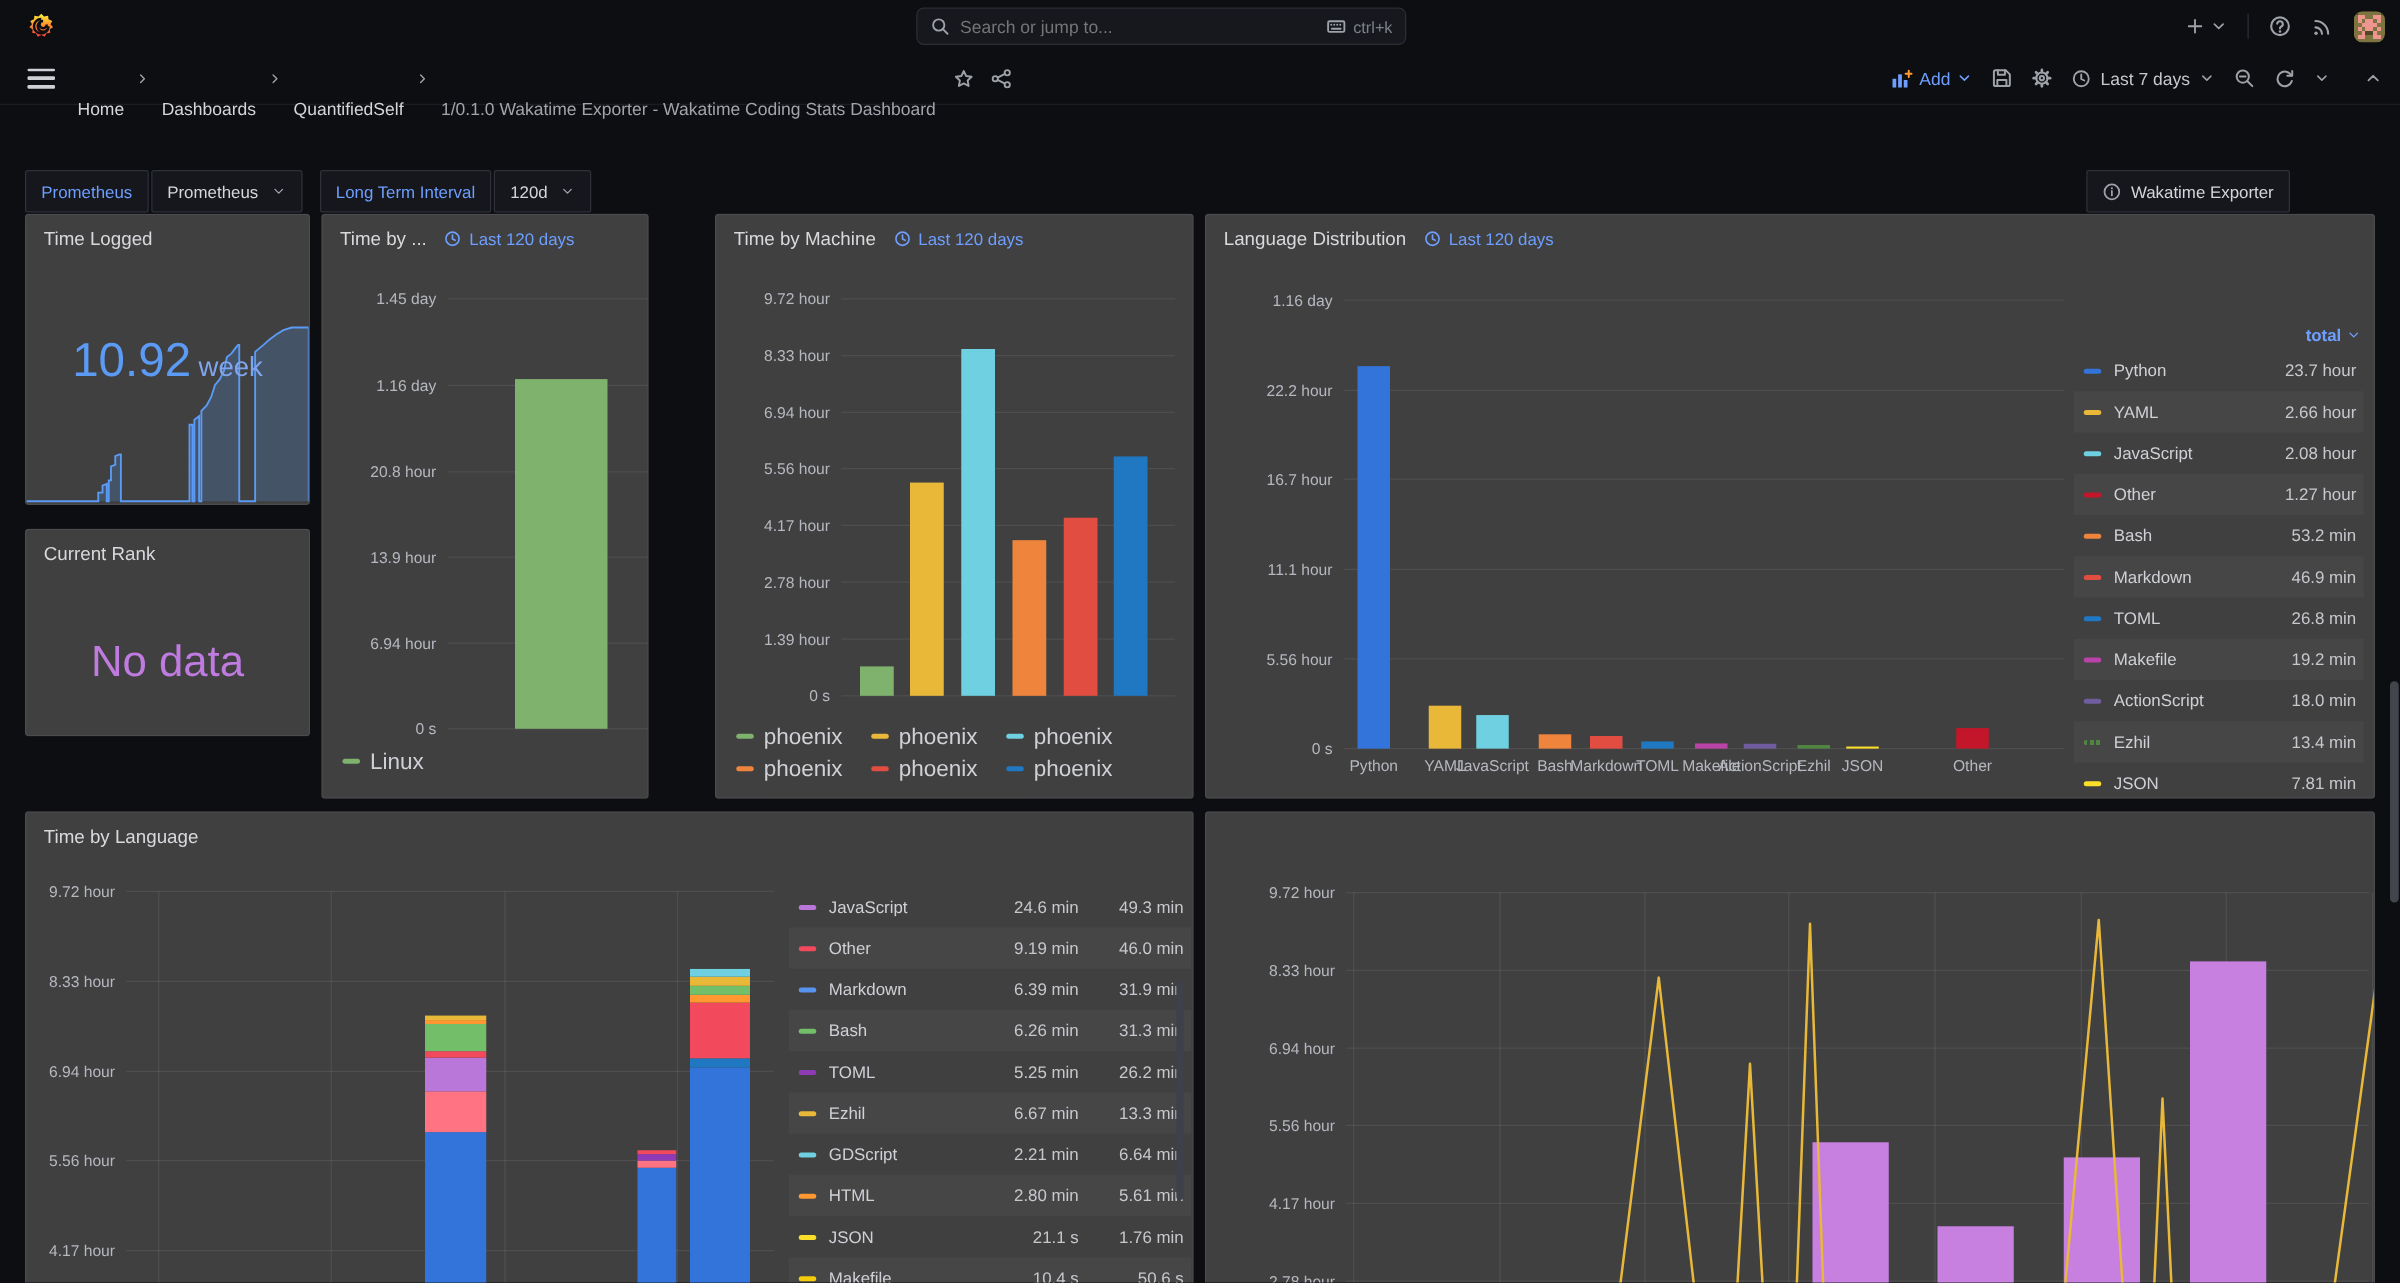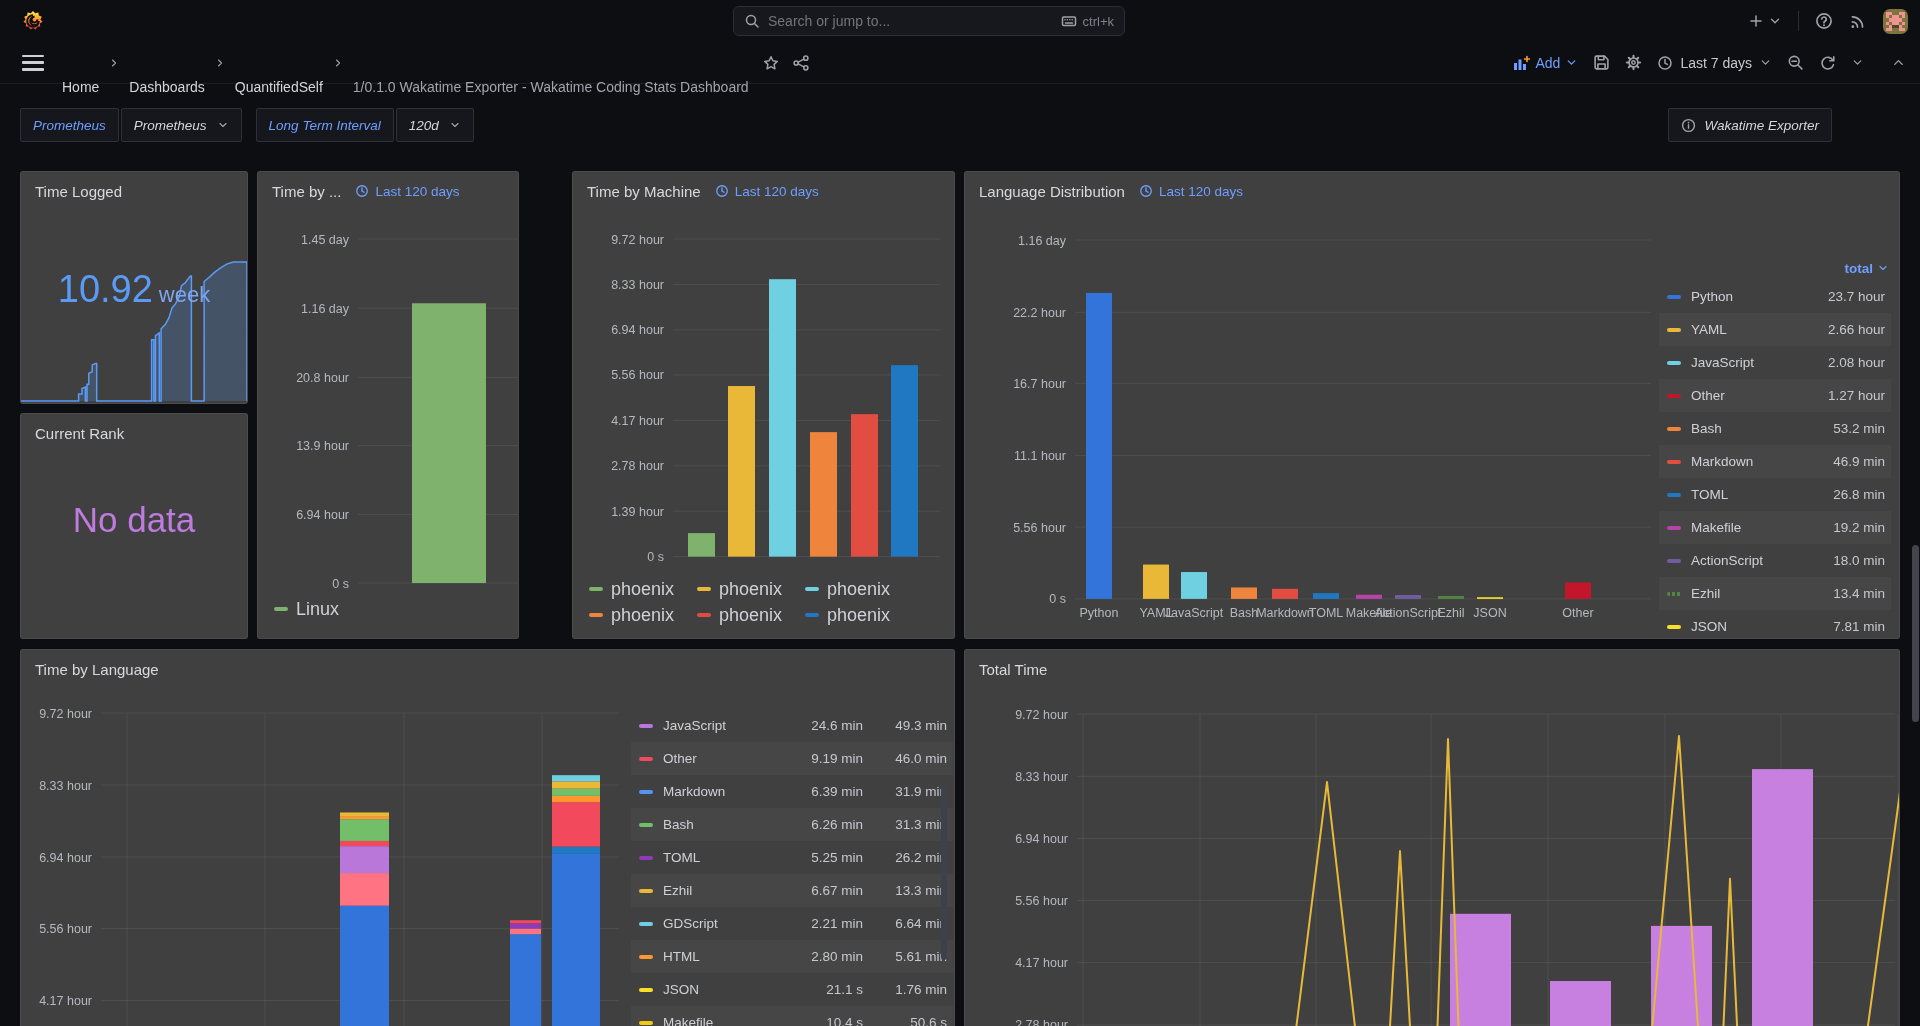--- a/index.html
+++ b/index.html
@@ -23,21 +23,21 @@
   .hamburger span { display:block; height:2.5px; background:#cfd0d5; border-radius:1px; }
   .crumbs { display:flex; align-items:center; gap:9px; white-space:nowrap; }
   .crumb { color:#d5d6da; font-size:14px; cursor:pointer;margin-top:48px; }
   .crumb.current { color:#a2a4ab; cursor:default; }
   .crumb-actions { display:flex; align-items:center; gap:14px; margin-left:14px; }
   .bar-right { margin-left:auto; display:flex; align-items:center; gap:15px; }
   .addbtn { display:flex; align-items:center; gap:5px; color:#6E9FFF; font-size:14px; font-weight:500; cursor:pointer; }
   .timepick { display:flex; align-items:center; gap:7px; color:#c7c8cd; font-size:14px; cursor:pointer; }
 
   
-  .submenu { position:absolute; left:0; top:72px; width:1860px; height:70px;font-style:italic; }
+  .submenu { position:absolute; left:0; top:100px; width:1860px; height:70px; }
   .chips { position:absolute; left:20px; top:36px; display:flex; align-items:center; }
   .chip { height:34px; display:flex; align-items:center; padding:0 12px; border:1px solid #2e3138; background:#15171d; border-radius:2px; font-size:13.5px; }
   .chip.lbl { color:#6E9FFF; cursor:default; }
   .chip.val { color:#d5d6da; gap:10px; cursor:pointer; margin-right:14px; margin-left:2px; }
   .dash-link { position:absolute; right:28px; top:36px; height:34px; display:flex; align-items:center; gap:8px; padding:0 12px; border:1px solid #2e3138; background:#15171d; border-radius:2px; color:#d5d6da; font-size:13.5px; cursor:pointer; }
 
   
   .panel { position:absolute; background:#404040; border:1px solid rgba(204,204,220,0.09); border-radius:3px; overflow:hidden; }
   .phead { position:relative; z-index:3; height:38px; display:flex; align-items:center; padding:0 14px; gap:14px; cursor:pointer; }
   .ptitle { font-size:15px; font-weight:500; color:#d8d9dd; white-space:nowrap; }
@@ -296,21 +296,21 @@
   </div>
   <div class="stat-wrap">
     <span class="stat-val">10.92</span><span class="stat-unit">week</span>
   </div>
   <svg class="chart" id="spark-time-logged" width="226" height="145" style="top:auto;bottom:0">
       <path d="M0.0 143.0L57.6 143.0L57.6 136.1L61.0 136.1L61.0 130.5L64.4 129.1L64.4 143.0L66.0 143.0L66.0 126.3L67.8 126.3L67.8 115.2L71.2 113.8L71.2 106.9L74.6 105.5L75.7 105.5L75.7 143.0L130.6 143.0L130.6 81.8L132.9 81.8L132.9 143.0L134.5 143.0L134.5 77.7L138.3 74.9L138.3 143.0L140.1 143.0L140.1 70.7L144.2 66.5L148.0 59.6L151.0 49.9L154.6 45.7L158.2 38.8L160.5 27.6L164.1 24.9L167.2 20.7L169.5 17.9L170.4 17.9L170.4 143.0L183.1 143.0L183.1 23.5L186.4 20.7L189.8 17.9L194.4 13.7L200.0 9.6L205.7 6.1L212.4 4.0L226.0 4.0L226.0 143.0Z" fill="rgba(87,148,242,0.22)" stroke="none"></path>
       <path d="M0.0 143.0L57.6 143.0L57.6 136.1L61.0 136.1L61.0 130.5L64.4 129.1L64.4 143.0L66.0 143.0L66.0 126.3L67.8 126.3L67.8 115.2L71.2 113.8L71.2 106.9L74.6 105.5L75.7 105.5L75.7 143.0L130.6 143.0L130.6 81.8L132.9 81.8L132.9 143.0L134.5 143.0L134.5 77.7L138.3 74.9L138.3 143.0L140.1 143.0L140.1 70.7L144.2 66.5L148.0 59.6L151.0 49.9L154.6 45.7L158.2 38.8L160.5 27.6L164.1 24.9L167.2 20.7L169.5 17.9L170.4 17.9L170.4 143.0L183.1 143.0L183.1 23.5L186.4 20.7L189.8 17.9L194.4 13.7L200.0 9.6L205.7 6.1L212.4 4.0L226.0 4.0L226.0 143.0" fill="none" stroke="#5B9BF5" stroke-width="1.5"></path>
     </svg>
 </section>
 
-<section class="panel" style="left:20px;top:413px;width:228px;height:226px">
+<section class="panel" style="left:20px;top:423px;width:228px;height:166px">
   <div class="phead">
     <h2 class="ptitle">Current Rank</h2>
   </div>
   <div class="nodata-wrap">
     <span class="nodata">No data</span>
   </div>
 </section>
 
 <section class="panel" style="left:257px;top:171px;width:262px;height:468px">
   <div class="phead">
@@ -620,23 +620,20 @@
         <span class="swatch" style="background: rgb(242, 204, 12);"></span>
         <span class="lt-name">Makefile</span>
         <span class="lt-val">10.4 s</span>
         <span class="lt-val">50.6 s</span>
       </div>
     </div>
   <div class="scroll-thumb" style="left:920px;top:135px;height:175px"></div>
 </section>
 
 <section class="panel" style="left:964px;top:649px;width:936px;height:400px">
-  <div class="phead">
-    <h2 class="ptitle">Total Time</h2>
-  </div>
   <svg class="chart" id="chart-total" width="936" height="400">
       <line x1="118" y1="64" x2="118" y2="400" class="grid"></line>
       <line x1="235" y1="64" x2="235" y2="400" class="grid"></line>
       <line x1="351" y1="64" x2="351" y2="400" class="grid"></line>
       <line x1="466" y1="64" x2="466" y2="400" class="grid"></line>
       <line x1="583" y1="64" x2="583" y2="400" class="grid"></line>
       <line x1="700" y1="64" x2="700" y2="400" class="grid"></line>
       <line x1="816" y1="64" x2="816" y2="400" class="grid"></line>
       <line x1="933" y1="64" x2="933" y2="400" class="grid"></line>
       <line x1="112" y1="374.91200000000003" x2="930" y2="374.91200000000003" class="grid"></line>

